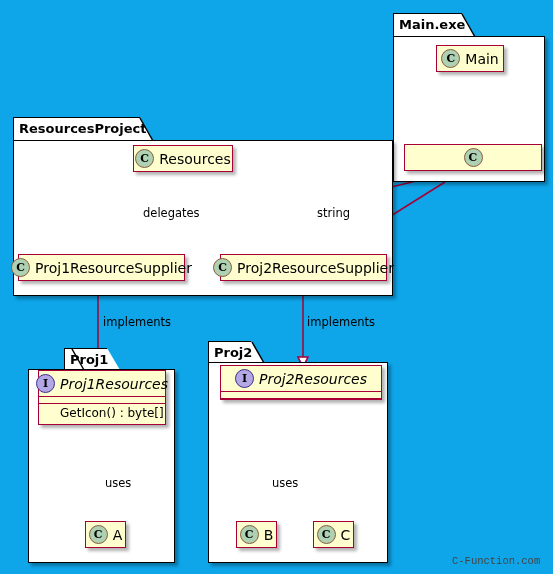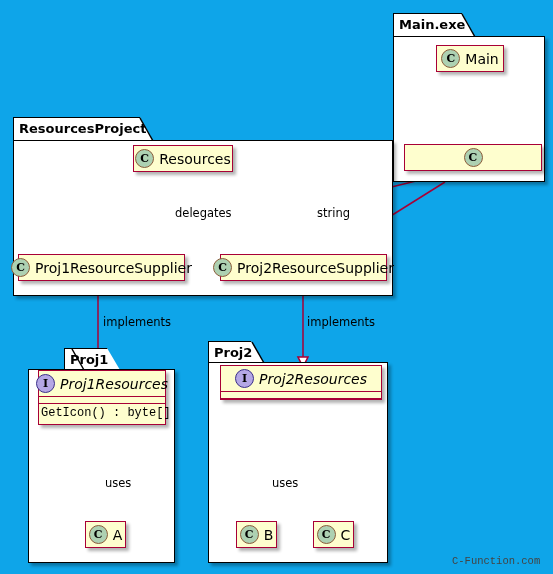--- a/index.html
+++ b/index.html
@@ -70,24 +70,23 @@
     justify-content: center;
     padding: 3px 6px;
     white-space: nowrap;
     gap: 5px;
   }
   .node-sep {
     height: 0;
     border-top: 1.5px solid #A80036;
   }
   .node-members {
-    padding: 2px 5px 3px 2px;
+    padding: 2px 5px 3px 21px;
     line-height: 15px;
     white-space: nowrap;
-    font-family: Liberation Mono, monospace;
   }
   .node-members div { white-space: nowrap; }
 
   .stereo {
     width: 17px;
     height: 17px;
     border-radius: 50%;
     display: inline-flex;
     align-items: center;
     justify-content: center;
@@ -273,21 +272,21 @@
     </div>
   </div>
 
   <div class="node" style="left:313px; top:521px; width:41px;">
     <div class="node-head">
       <span class="stereo cls">C</span>
       <span class="node-title">C</span>
     </div>
   </div>
 
-  <div class="elabel" style="left:143px; top:206px;margin-left:32px;">delegates</div>
+  <div class="elabel" style="left:143px; top:206px;">delegates</div>
   <div class="elabel" style="left:317px; top:206px;">string</div>
   <div class="elabel" style="left:103px; top:315px;">implements</div>
   <div class="elabel" style="left:307px; top:315px;">implements</div>
   <div class="elabel" style="left:105px; top:476px;">uses</div>
   <div class="elabel" style="left:272px; top:476px;">uses</div>
 
   <div class="watermark" style="left:452px; top:555px;">C-Function.com</div>
 
 </div>
 

